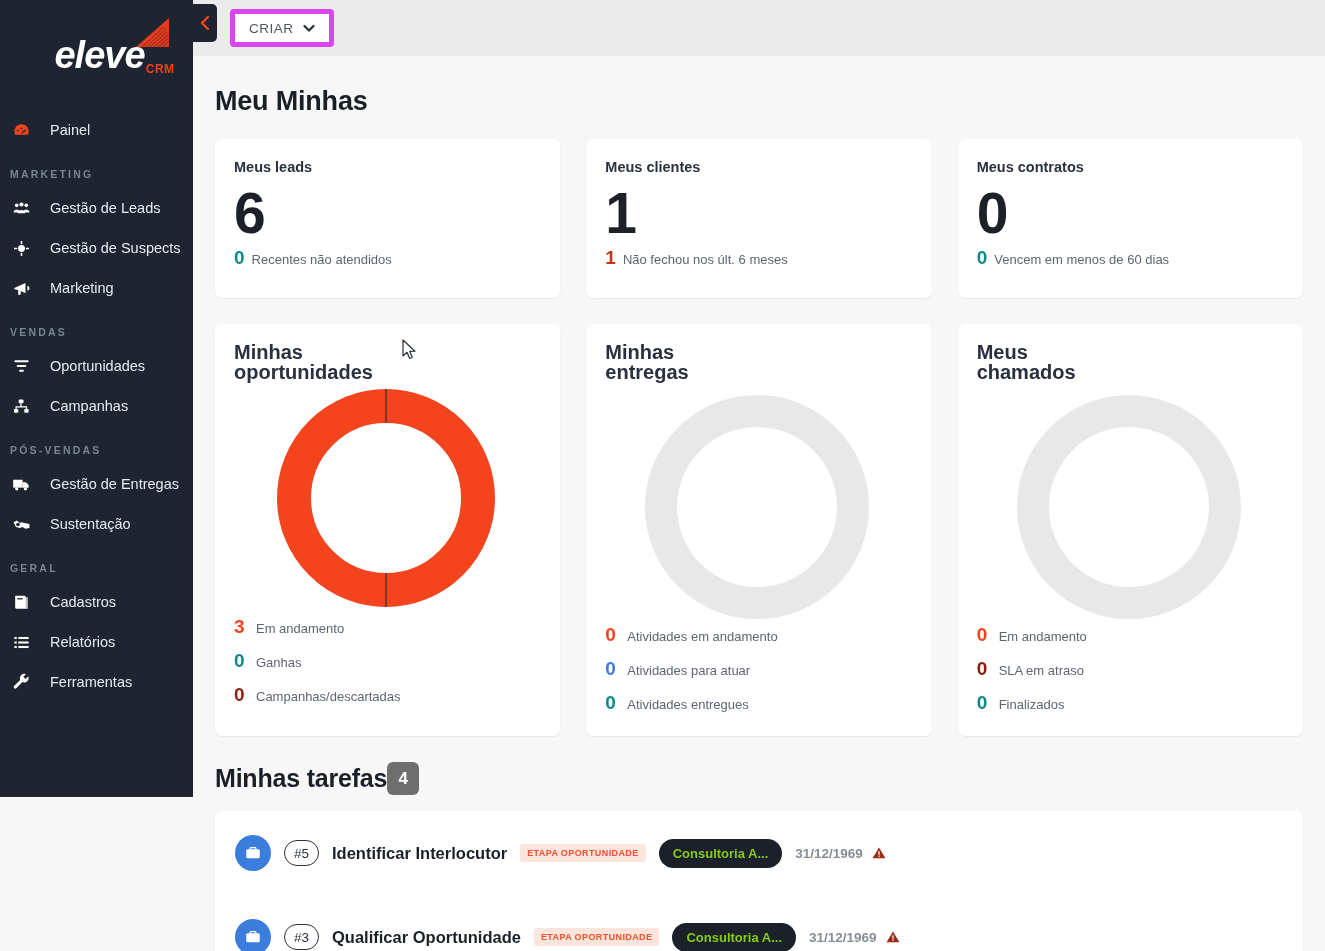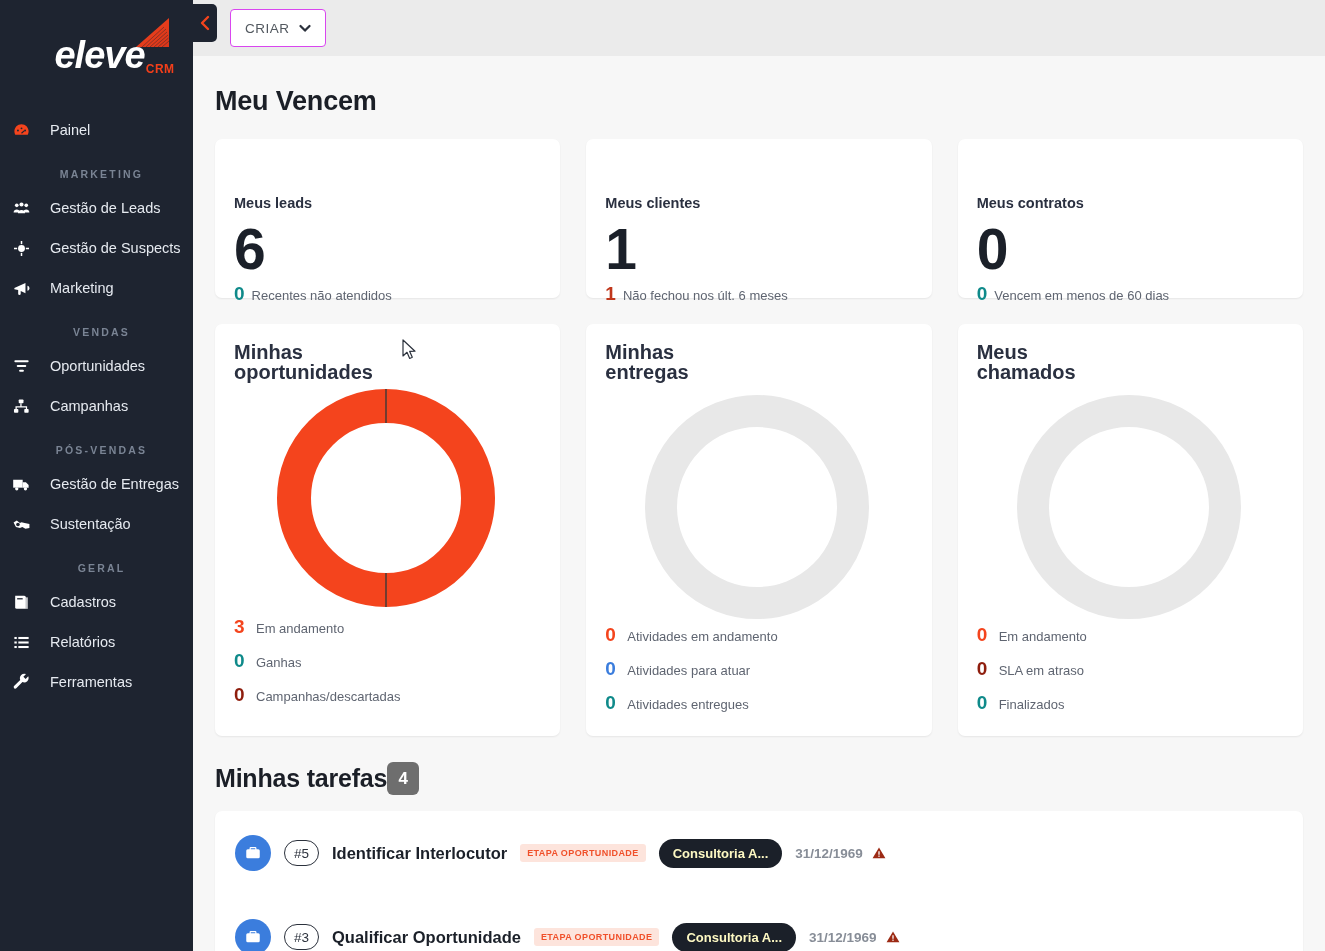--- a/index.html
+++ b/index.html
@@ -7,25 +7,24 @@
   html, body {
     width: 1325px; height: 951px;
     overflow: hidden;
     font-family: "Liberation Sans", sans-serif;
     background: #f7f7f7;
   }
   .app { display: flex; width: 1325px; height: 951px; position: relative; }
 
   
   .sidebar {
-    width: 193px; min-width: 193px; height: 951px;
+    width: 193px; min-width: 193px; height: 797px;
     background: #1e2430;
     position: relative;
     overflow: hidden;
-    text-align: center;
   }
   .logo-wrap {
     height: 110px;
     display: flex; align-items: center; justify-content: center;
     padding-left: 6px;
   }
   .logo { position: relative; display: flex; align-items: flex-end; }
   .logo-text {
     font-size: 38px; font-style: italic; font-weight: bold;
     color: #ffffff; letter-spacing: -1px; line-height: 38px;
@@ -88,21 +87,21 @@
     overflow: hidden;
   }
   .topbar {
     height: 56px; min-height: 56px;
     background: #ebebeb;
     display: flex; align-items: center;
     padding-left: 37px;
   }
   .criar-btn {
     background: #ffffff;
-    border: 1px solid #d946ef;
+    border: 5px solid #d946ef;
     border-radius: 4px;
     height: 38px;
     padding: 0 14px;
     display: flex; align-items: center; gap: 9px;
     font-size: 13.5px;
     color: #52585f;
     letter-spacing: 0.5px;
     cursor: pointer;
   }
   .caret { display: block; }
@@ -133,21 +132,20 @@
     flex: 1;
   }
 
   
   .kpi-card { padding: 20px 22px 22px 19px; height: 159px; }
   .kpi-title {
     font-size: 14.5px;
     color: #2a3040;
     font-weight: 600;
     margin-bottom: 2px;
-    margin-top: 36px;
   }
   .kpi-big {
     font-size: 57px;
     font-weight: bold;
     color: #1b2029;
     line-height: 72px;
     letter-spacing: -1px;
   }
   .kpi-sub { display: flex; align-items: baseline; gap: 7px; margin-top: -2px; }
   .kpi-sub-num { font-size: 19px; font-weight: bold; }
@@ -236,21 +234,21 @@
     color: #f0502a;
     font-size: 9px;
     letter-spacing: 0.4px;
     padding: 4px 7px;
     border-radius: 3px;
     font-weight: 600;
     white-space: nowrap;
   }
   .task-chip {
     background: #1b2029;
-    color: #fef9c3;
+    color: #84cc16;
     font-size: 13px;
     font-weight: 600;
     border-radius: 16px;
     padding: 7px 14px;
     white-space: nowrap;
   }
   .task-date {
     font-size: 13.5px;
     color: #878d97;
     font-weight: 600;
@@ -440,21 +438,21 @@
         <span class="caret">
           <svg width="12" height="9" viewBox="0 0 12 9" fill="none" stroke="#2b313c" stroke-width="2.2" stroke-linecap="round" stroke-linejoin="round">
             <polyline points="1.5,2 6,6.6 10.5,2"></polyline>
           </svg>
         </span>
       </div>
     </div>
 
     <div class="content">
 
-      <h1 class="page-title">Meu Vencem</h1>
+      <h1 class="page-title">Meu Minhas</h1>
 
       <div class="card-row">
 
         <div class="card kpi-card">
           <div class="kpi-title">Meus leads</div>
           <div class="kpi-big">6</div>
           <div class="kpi-sub">
             <span class="kpi-sub-num" style="color:#0f8a8a">0</span>
             <span class="kpi-sub-label">Recentes não atendidos</span>
           </div>

